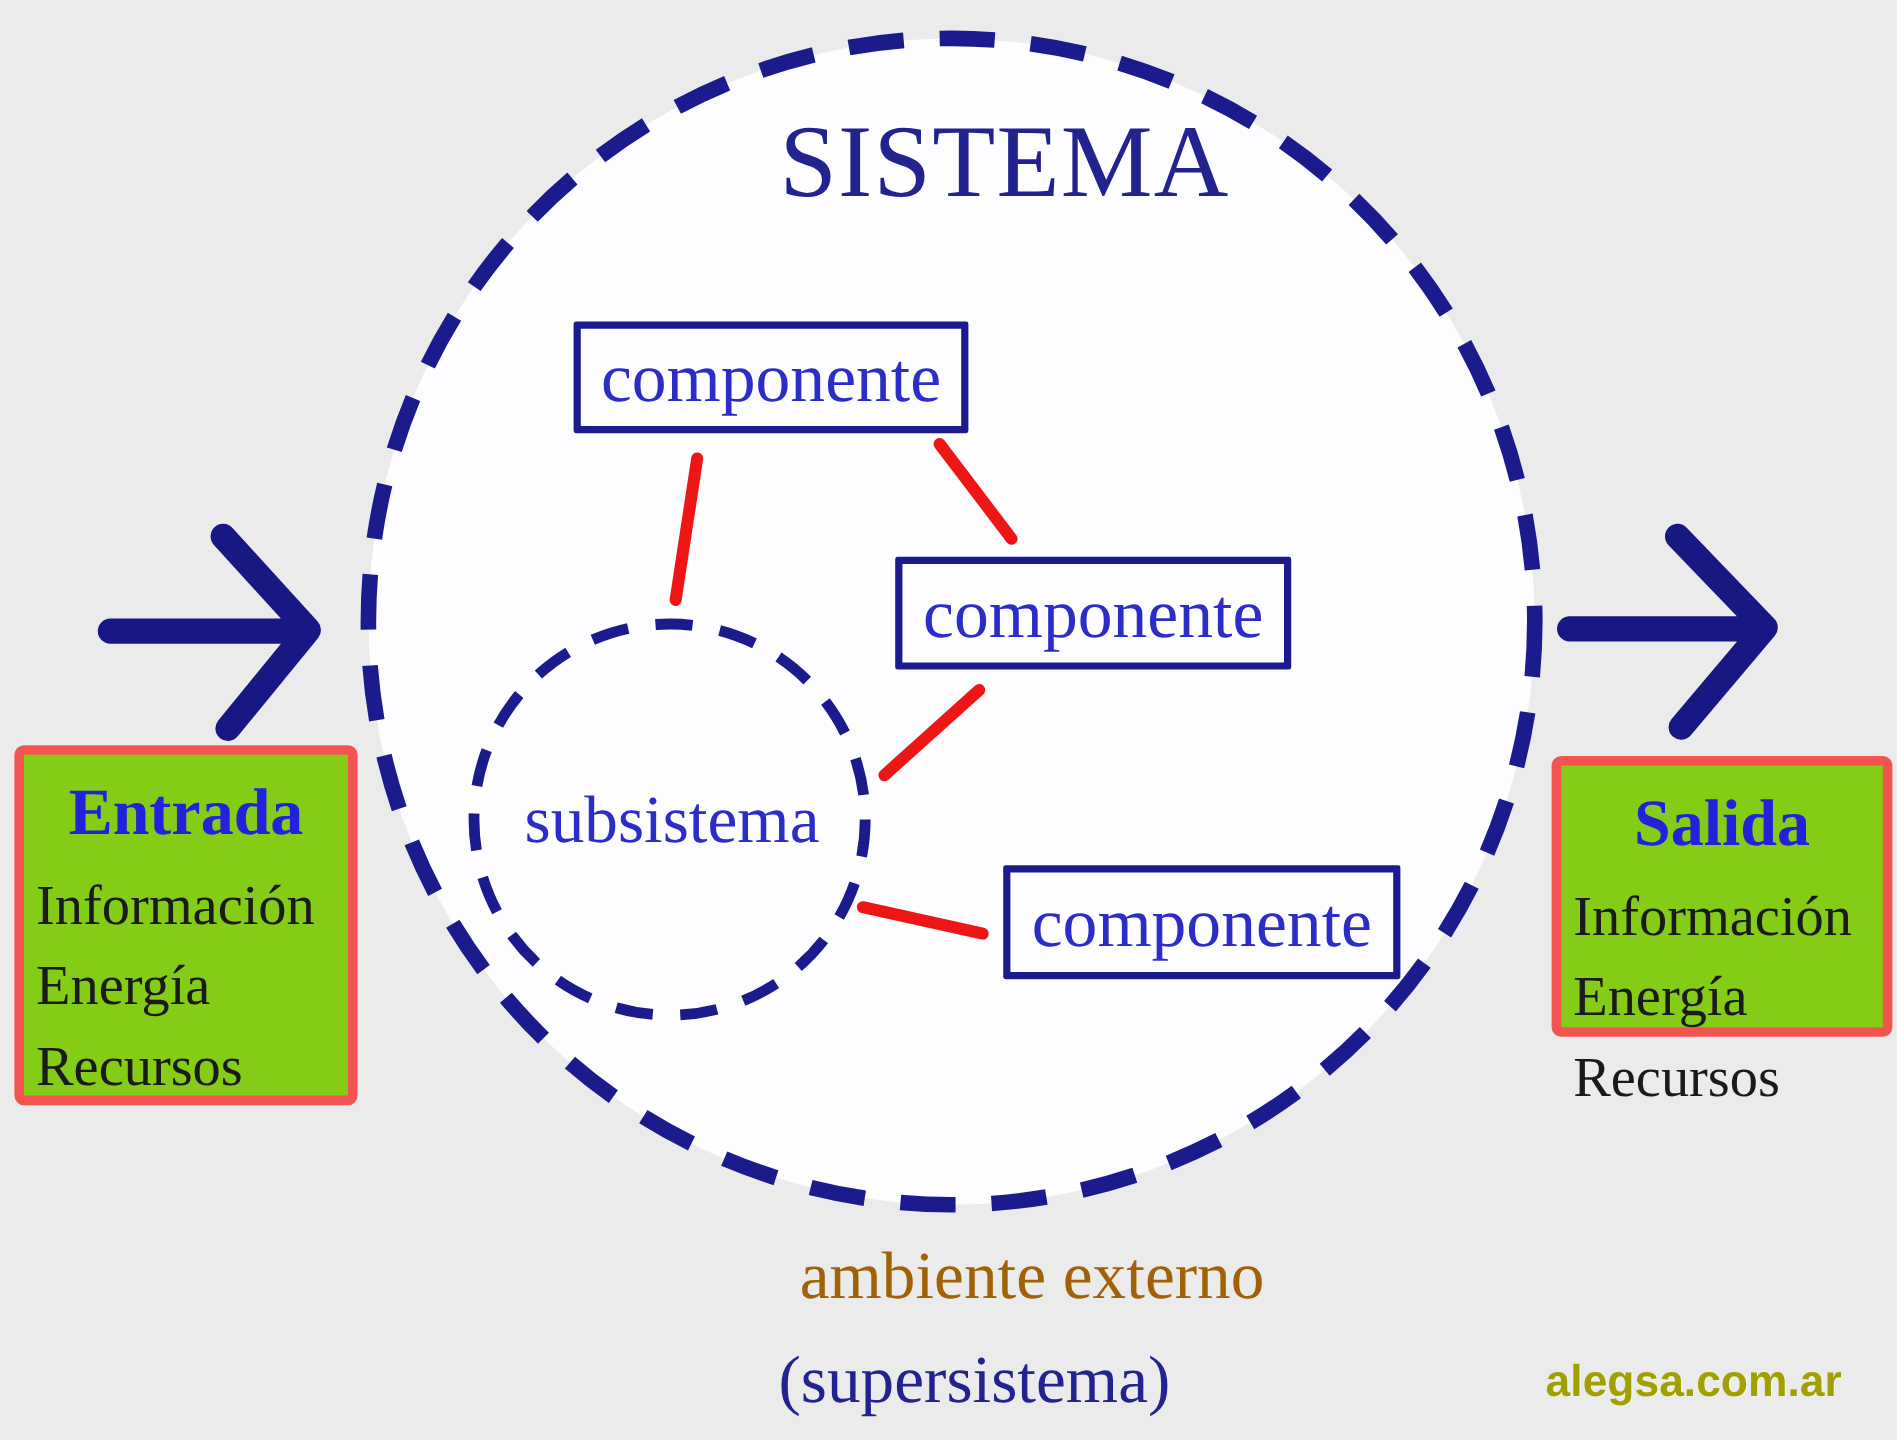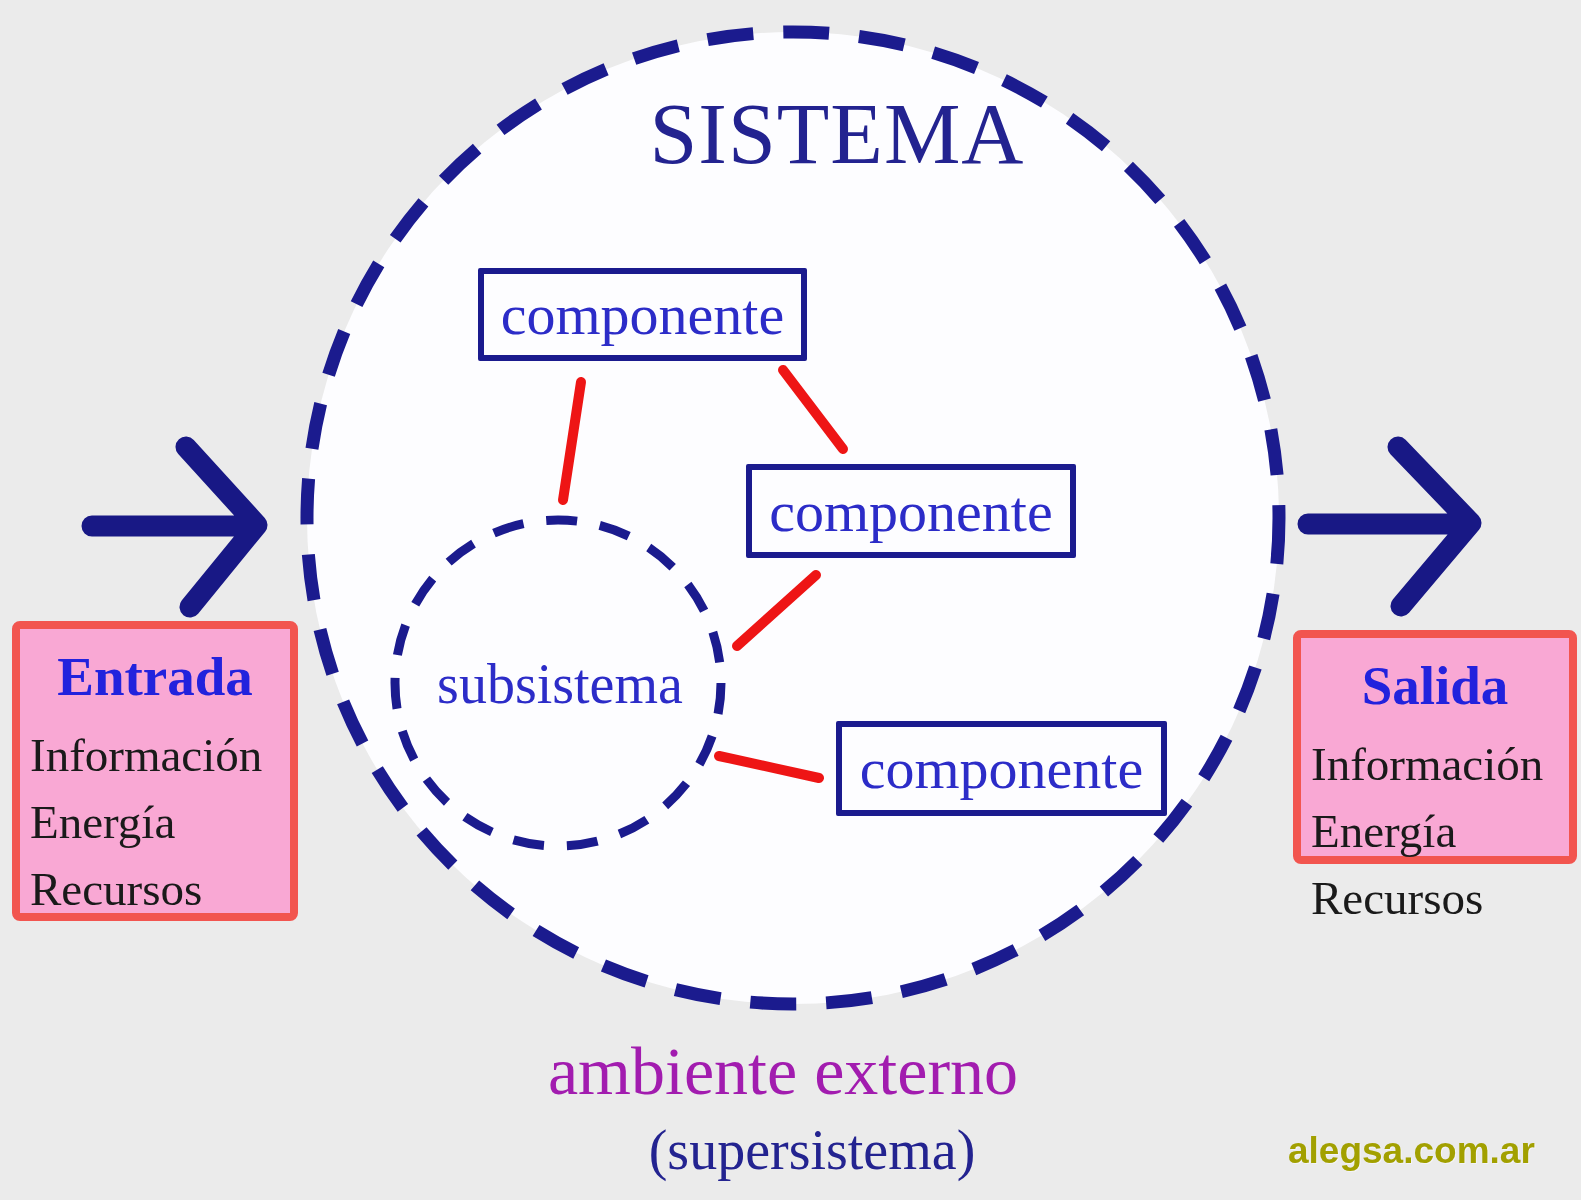--- a/index.html
+++ b/index.html
@@ -53,21 +53,21 @@
     left: 560px;
     top: 652px;
     transform: translateX(-50%);
     font-size: 56px;
     color: #2C2CC8;
     white-space: nowrap;
   }
 
   .io-box {
     box-sizing: border-box;
-    background: #f9a8d4;
+    background: #84cc16;
     border: 8px solid #F2554F;
     border-radius: 8px;
     padding-top: 16px;
   }
   .io-entrada { left: 12px;   top: 621px; width: 286px; height: 300px; }
   .io-salida  { left: 1293px; top: 630px; width: 284px; height: 234px; }
   .io-title {
     text-align: center;
     font-size: 55px;
     font-weight: bold;
@@ -78,25 +78,25 @@
   }
   .io-item {
     padding-left: 10px;
     font-size: 47px;
     line-height: 1.42;
     color: #1A1A1A;
     white-space: nowrap;
   }
 
   .env-label {
-    left: 783px;
+    left: 860px;
     top: 1032px;
     transform: translateX(-50%);
-    font-size: 68px;
-    color: #a21caf;
+    font-size: 56px;
+    color: #a16207;
     white-space: nowrap;
   }
   .env-sublabel {
     left: 812px;
     top: 1118px;
     transform: translateX(-50%);
     font-size: 56px;
     color: #232390;
     white-space: nowrap;
   }

